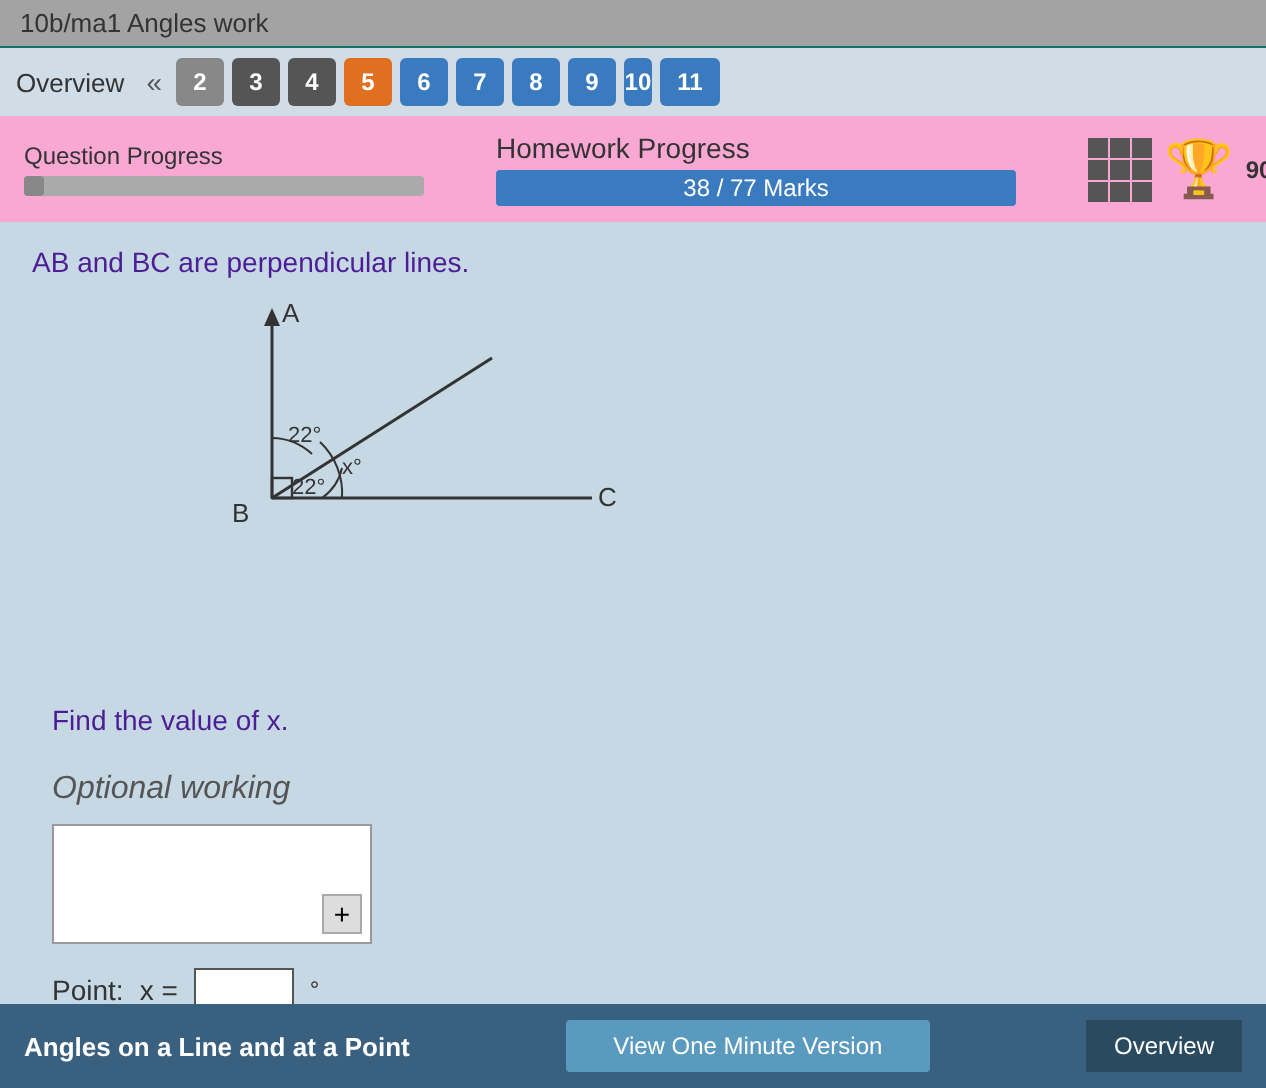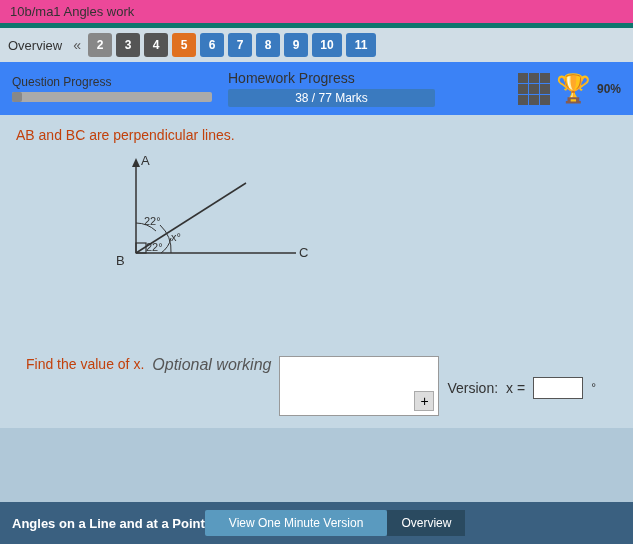--- a/index.html
+++ b/index.html
@@ -7,25 +7,25 @@
       font-family: Arial, sans-serif;
       background: #b0c8d8;
       width: 633px;
       height: 544px;
       overflow: hidden;
       position: relative;
     }
 
     
     .top-bar {
-      background: #ec4899;
+      background: #a3a3a3;
       padding: 4px 10px;
       font-size: 13px;
       color: #333;
-      border-bottom: 5px solid #0f766e;
+      border-bottom: 1px solid #0f766e;
     }
 
     
     .nav-bar {
       background: #d0dde6;
       display: flex;
       align-items: center;
       padding: 5px 8px;
       gap: 4px;
     }
@@ -53,25 +53,25 @@
     .nav-btn.blue { background: #3a7abf; }
     .nav-arrows {
       font-size: 14px;
       color: #555;
       cursor: pointer;
       padding: 0 3px;
     }
 
     
     .progress-area {
-      background: #3b82f6;
+      background: #f9a8d4;
       display: flex;
       align-items: center;
       padding: 8px 12px;
-      gap: 16px;
+      gap: 36px;
     }
     .progress-section {
       display: flex;
       flex-direction: column;
       gap: 3px;
     }
     .progress-label {
       font-size: 12px;
       color: #333;
     }
@@ -90,21 +90,21 @@
     .hw-progress-label {
       font-size: 14px;
       color: #333;
     }
     .hw-bar-container {
       background: #3a7abf;
       color: #fff;
       font-size: 12px;
       padding: 2px 8px;
       border-radius: 2px;
-      width: 207px;
+      width: 260px;
       text-align: center;
     }
     .trophy-area {
       display: flex;
       align-items: center;
       gap: 6px;
       margin-left: auto;
     }
     .trophy-icon {
       font-size: 28px;
@@ -127,37 +127,37 @@
     }
 
     
     .main-content {
       background: #c5d8e4;
       padding: 12px 16px;
       flex: 1;
     }
     .question-text {
       font-size: 14px;
-      color: #c2410c;
+      color: #4c1d95;
       margin-bottom: 10px;
       font-weight: normal;
     }
 
     
     .diagram-area {
       position: relative;
       width: 300px;
       height: 160px;
       margin: 0 auto 12px 40px;
     }
 
     
     .working-area {
       display: flex;
-      flex-direction: row;
+      flex-direction: column;
       gap: 8px;
       padding: 0 10px;
       margin-top: 43px;
     }
     .working-label {
       font-size: 16px;
       color: #555;
       font-style: italic;
     }
     .working-box {
@@ -202,21 +202,21 @@
     .degree-sym {
       font-size: 12px;
       color: #333;
     }
 
     
     .bottom-bar {
       background: #3a6080;
       display: flex;
       align-items: center;
-      justify-content: flex-start;
+      justify-content: space-between;
       padding: 8px 12px;
       position: absolute;
       bottom: 0;
       left: 0;
       right: 0;
     }
     .bottom-title {
       font-size: 13px;
       color: #fff;
       font-weight: bold;
@@ -255,21 +255,21 @@
   <span class="nav-label">Overview</span>
   <span class="nav-arrows">«</span>
   <button class="nav-btn grey">2</button>
   <button class="nav-btn dark">3</button>
   <button class="nav-btn dark">4</button>
   <button class="nav-btn active">5</button>
   <button class="nav-btn blue">6</button>
   <button class="nav-btn blue">7</button>
   <button class="nav-btn blue">8</button>
   <button class="nav-btn blue">9</button>
-  <button class="nav-btn blue" style="width:30px">10</button>
+  <button class="nav-btn blue" style="width:14px">10</button>
   <button class="nav-btn blue" style="width:30px">11</button>
 </div>
 
 <div class="progress-area">
   <div class="progress-section">
     <span class="progress-label">Question Progress</span>
     <div class="progress-bar-container">
       <div class="progress-bar-fill"></div>
     </div>
   </div>
@@ -330,21 +330,21 @@
     </svg>
   </div>
 
   <div class="working-area">
     <p class="question-text">Find the value of x.</p>
     <span class="working-label">Optional working</span>
     <div class="working-box">
       <div class="working-box-plus">+</div>
     </div>
     <div class="answer-row">
-      <span class="answer-label">Version:</span>
+      <span class="answer-label">Point:</span>
       <span class="answer-label">x =</span>
       <input class="answer-input" type="text" value="" style="">
       <span class="degree-sym">°</span>
     </div>
   </div>
 </div>
 
 <div class="bottom-bar">
   <span class="bottom-title">Angles on a Line and at a Point</span>
   <button class="bottom-btn">View One Minute Version</button>

